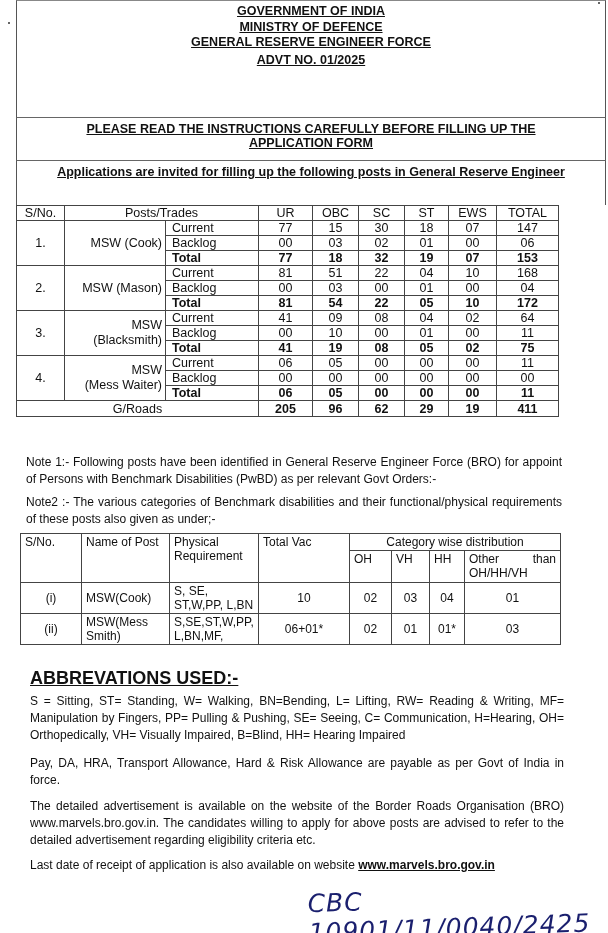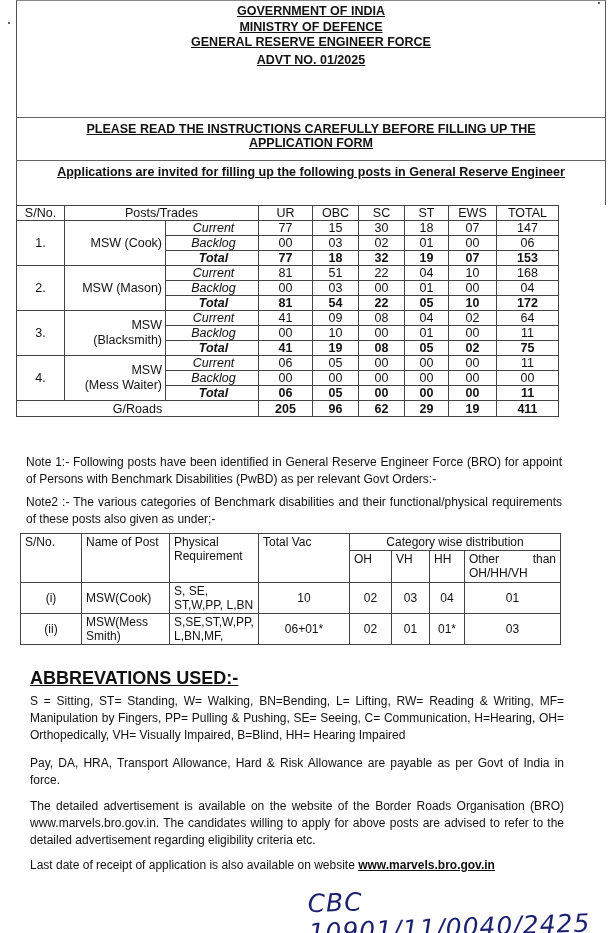--- a/index.html
+++ b/index.html
@@ -23,21 +23,21 @@
   #inv span { text-decoration: underline; }
 
   table.main {
     position: absolute; left: 16px; top: 205px; width: 542px;
     border-collapse: collapse; font-size: 12.5px; table-layout: fixed;
   }
   table.main td, table.main th {
     border: 1px solid #444; padding: 0 3px; height: 14px; line-height: 14px;
     text-align: center; font-weight: normal;
   }
-  table.main td.sub { text-align: center; padding-left: 6px; font-style: italic; }
+  table.main td.sub { text-align: left; padding-left: 6px; }
   table.main td.post { text-align: right; padding-left: 8px; line-height: 15px; }
   table.main tr.tot td { font-weight: bold; }
   table.main tr.gt td { height: 15px; }
 
   .para {
     position: absolute; left: 26px; width: 536px; font-size: 12px; line-height: 17px;
     text-align: justify;
   }
   table.pwbd {
     position: absolute; left: 20px; top: 533px; width: 540px;

